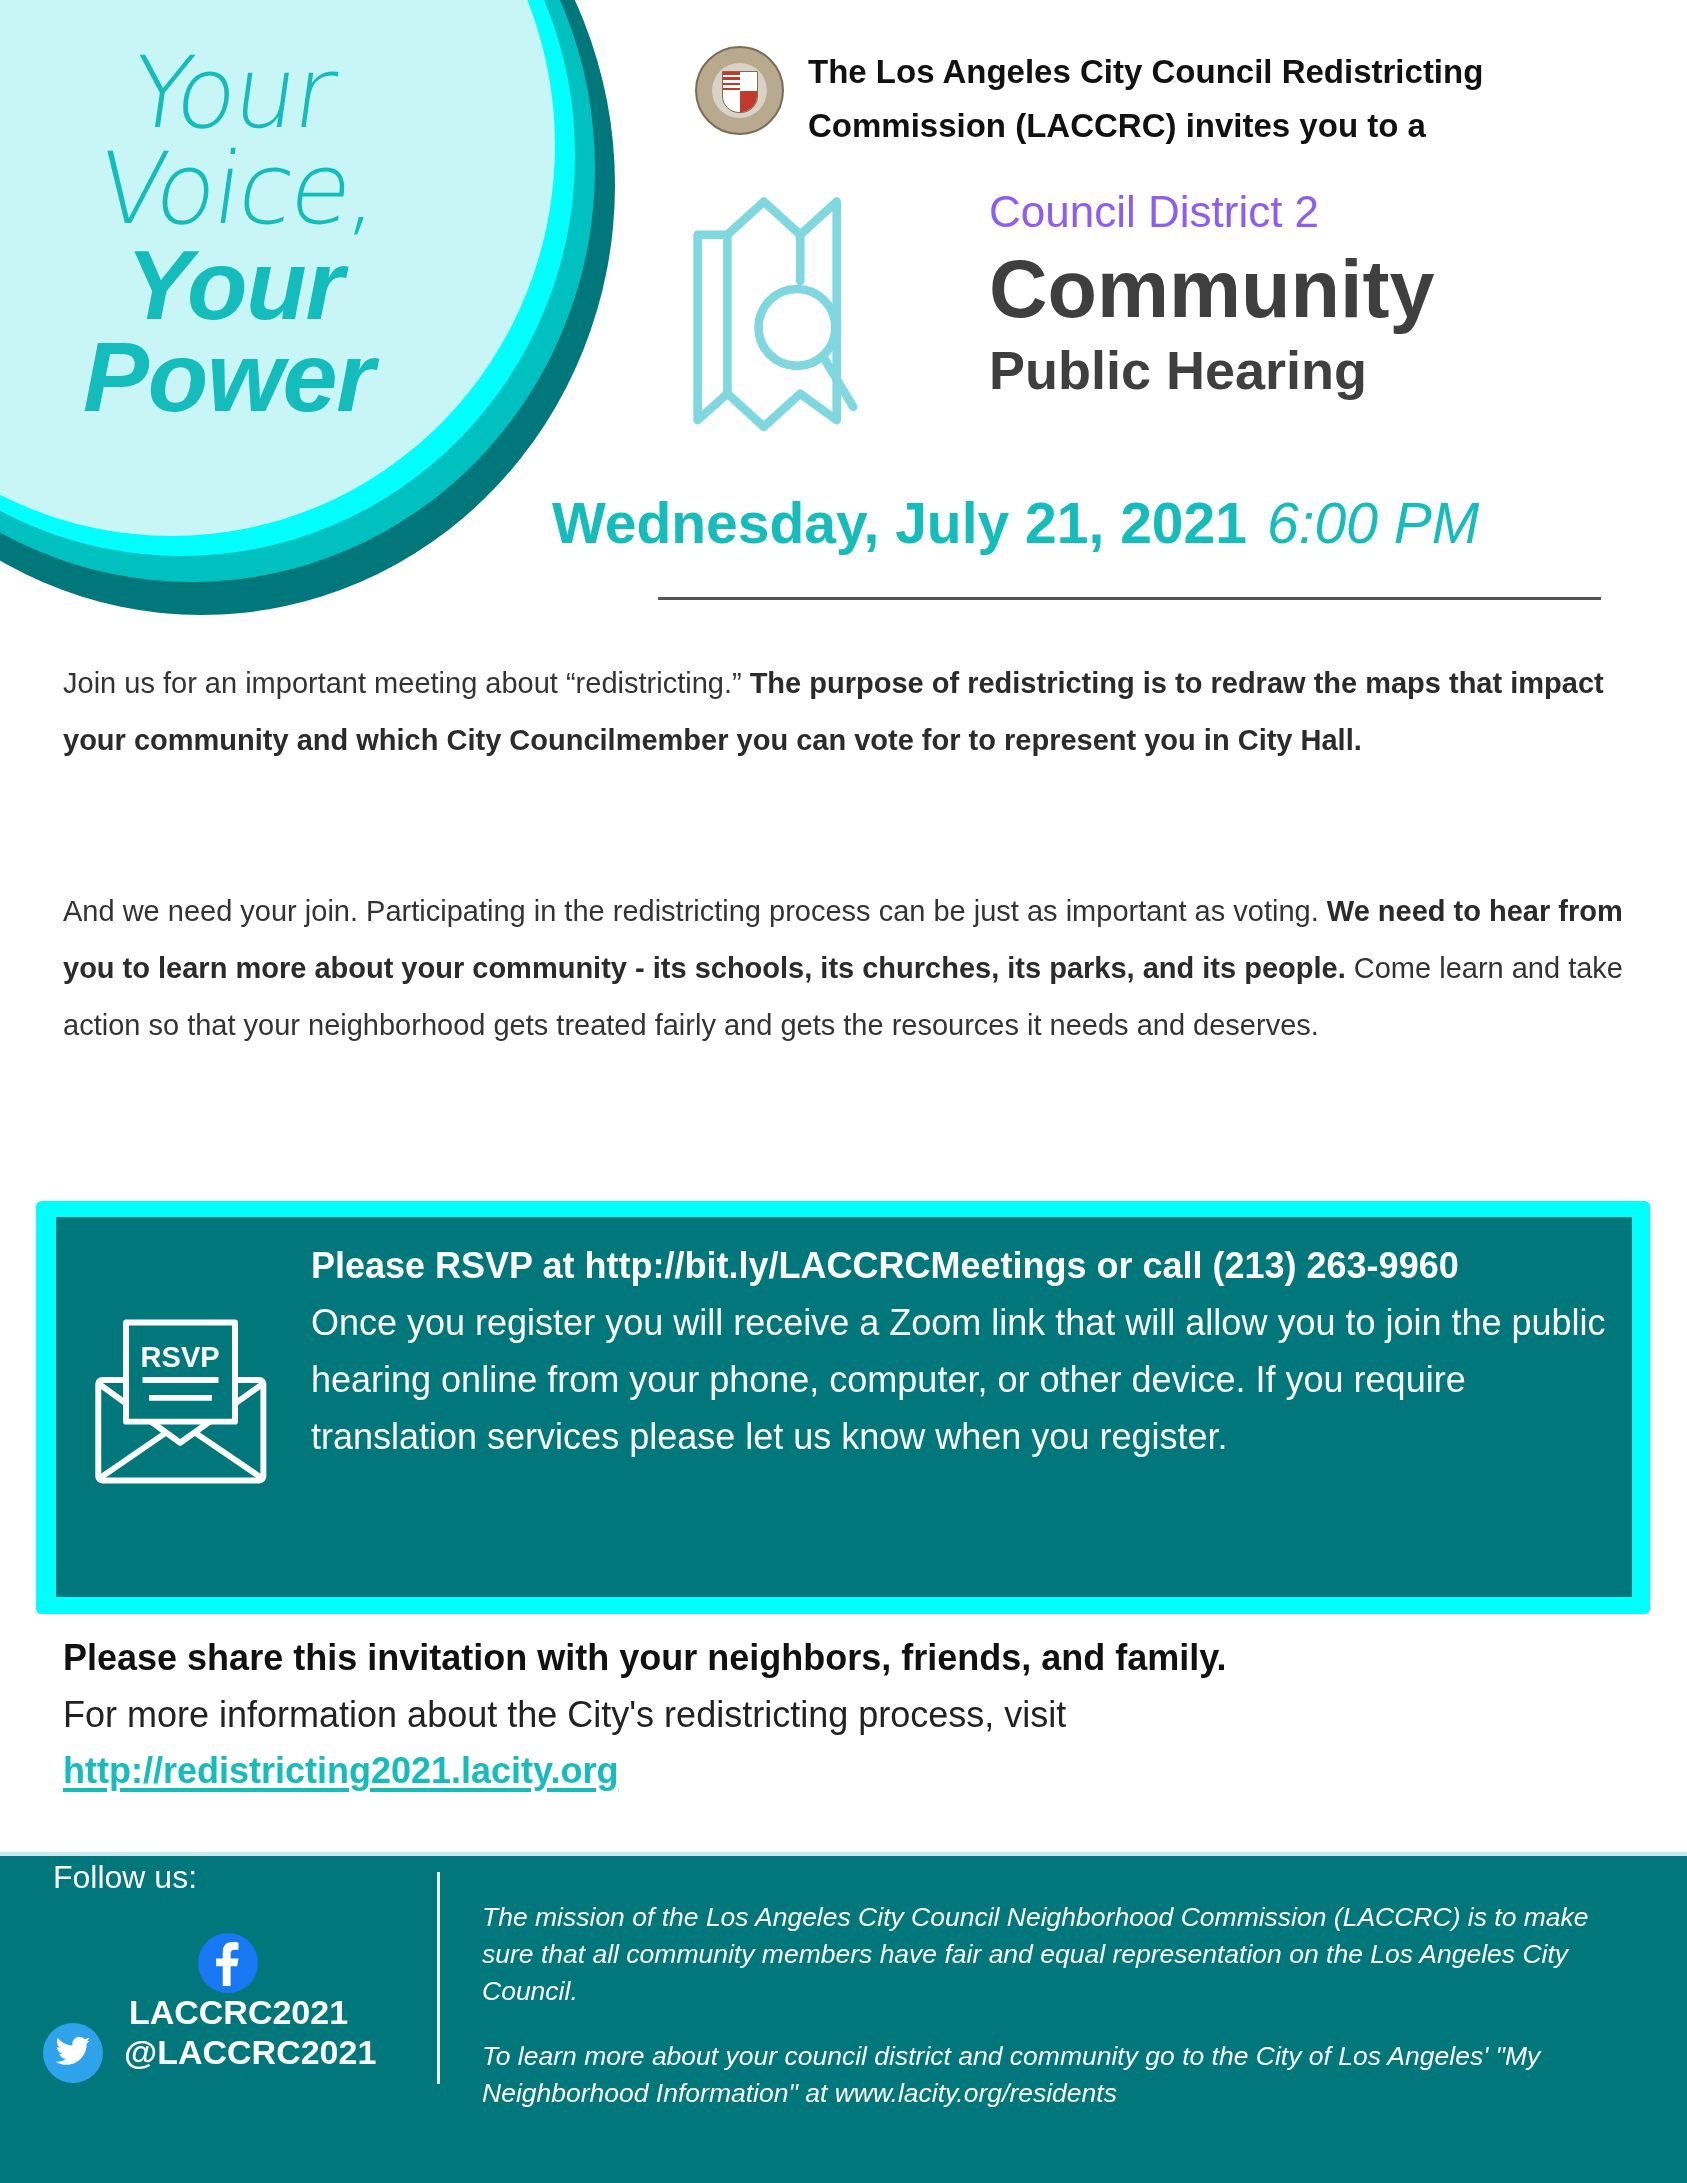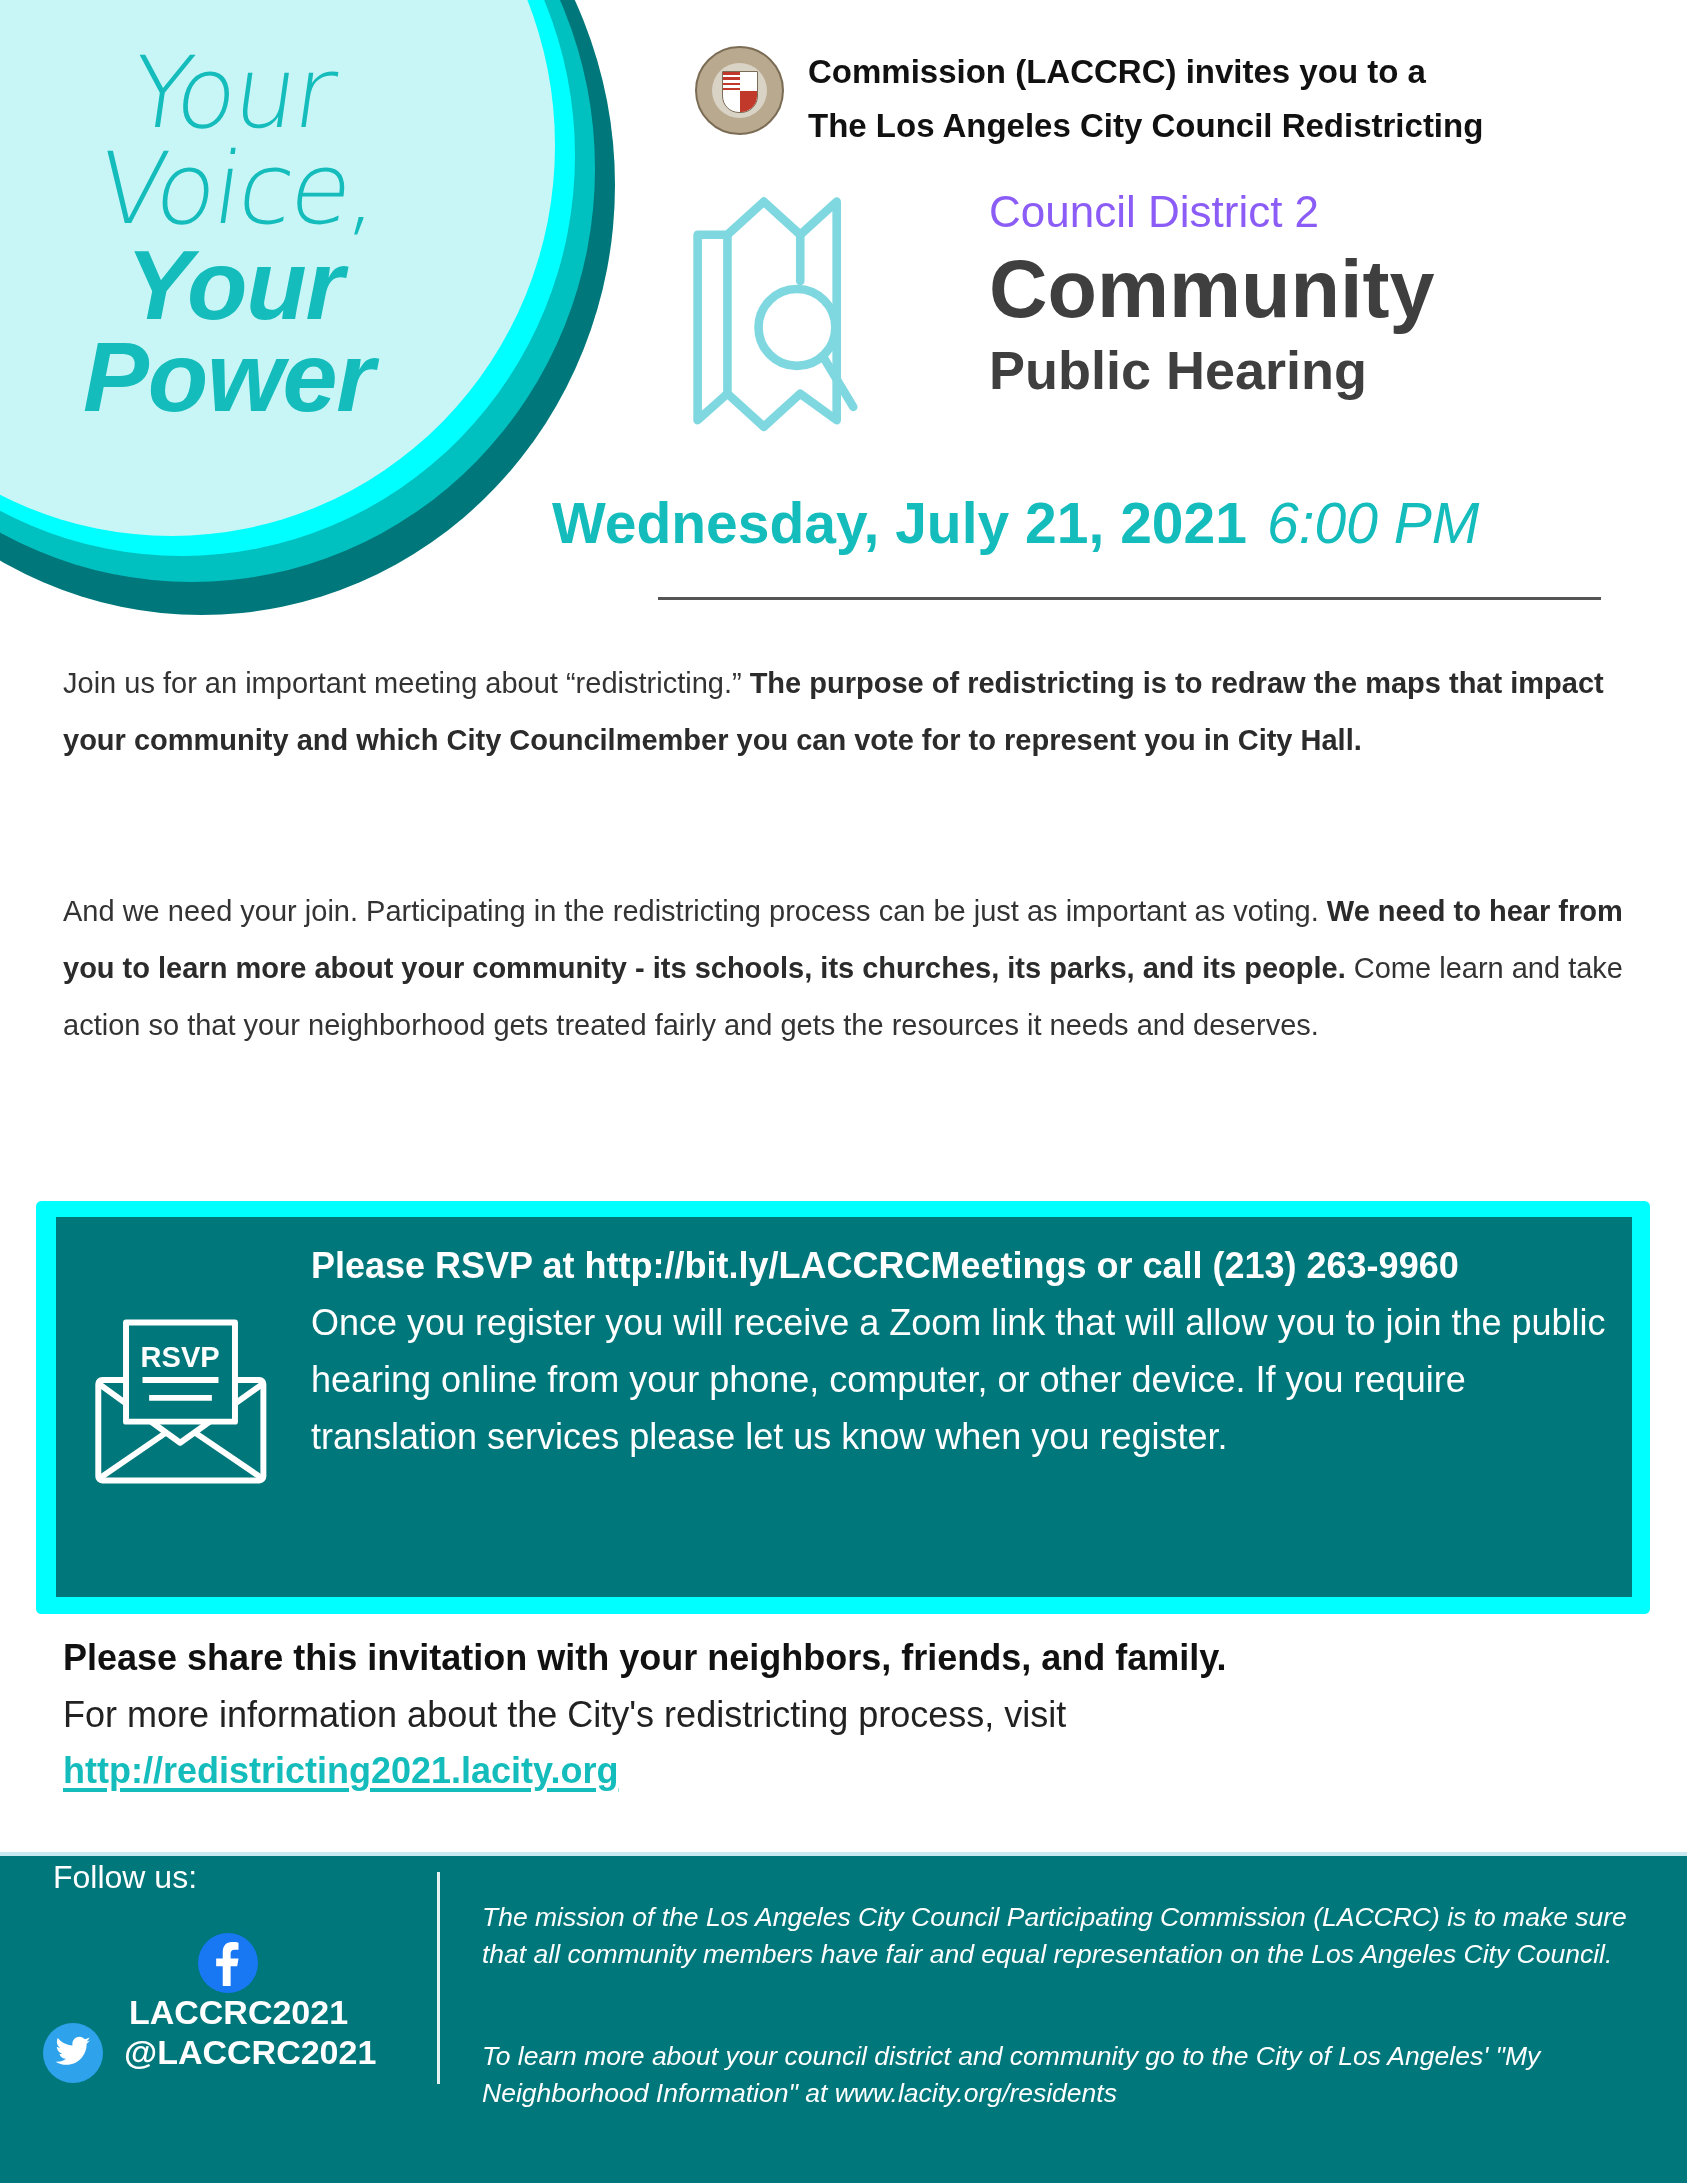--- a/index.html
+++ b/index.html
@@ -85,22 +85,22 @@
 <div class="slogan slogan-4">Power</div>
 
 <div class="abs seal">
   <div class="seal-inner"></div>
   <div class="seal-shield">
     <div class="seal-q1"></div>
     <div class="seal-q2"></div>
   </div>
 </div>
 <div class="abs header-text">
+  <div>The Los Angeles City Council Redistricting</div>
   <div>Commission (LACCRC) invites you to a</div>
-  <div>The Los Angeles City Council Redistricting</div>
 </div>
 
 <svg class="abs map-icon" viewBox="0 0 370 370" fill="none" stroke="#7fd8e0" stroke-width="13" stroke-linejoin="round" stroke-linecap="round">
   <polyline points="10,60 10,340 55,300 110,350 165,300 220,340 220,10 165,60 110,10 55,60 10,60"></polyline>
   <line x1="55" y1="60" x2="55" y2="300"></line>
   <line x1="165" y1="60" x2="165" y2="130"></line>
   <circle cx="160" cy="200" r="58"></circle>
   <line x1="200" y1="245" x2="245" y2="320"></line>
 </svg>
 
@@ -155,15 +155,15 @@
 <div class="abs social social-tw">
   <div class="social-icon tw-bg">
     <svg width="38" height="33" viewBox="0 0 24 20">
         <path d="M23 2.3c-.8.4-1.7.6-2.6.7.9-.6 1.6-1.4 2-2.5-.9.5-1.9.9-2.9 1.1C18.6.7 17.4.1 16.1.1c-2.5 0-4.5 2-4.5 4.5 0 .4 0 .7.1 1C7.9 5.4 4.6 3.6 2.4.9c-.4.7-.6 1.4-.6 2.3 0 1.6.8 2.9 2 3.7-.7 0-1.4-.2-2-.6v.1c0 2.2 1.6 4 3.6 4.4-.4.1-.8.2-1.2.2-.3 0-.6 0-.8-.1.6 1.8 2.2 3.1 4.2 3.1-1.5 1.2-3.5 1.9-5.6 1.9-.4 0-.7 0-1.1-.1 2 1.3 4.4 2 6.9 2 8.3 0 12.8-6.9 12.8-12.8v-.6c.9-.6 1.6-1.4 2.2-2.3z" fill="#ffffff"></path>
       </svg>
   </div>
   <span class="social-label">@LACCRC2021</span>
 </div>
 
 <div class="abs divider"></div>
-<div class="abs mission">The mission of the Los Angeles City Council  Participating Commission (LACCRC) is to make sure that all community members have fair and equal representation on the Los Angeles City Council.</div>
+<div class="abs mission">The mission of the Los Angeles City Council  Neighborhood Commission (LACCRC) is to make sure that all community members have fair and equal representation on the Los Angeles City Council.</div>
 <div class="abs mission mission-2">To learn more about your council district and community go to the City of Los Angeles' "My Neighborhood Information" at www.lacity.org/residents</div>
 
 
 </body></html>

